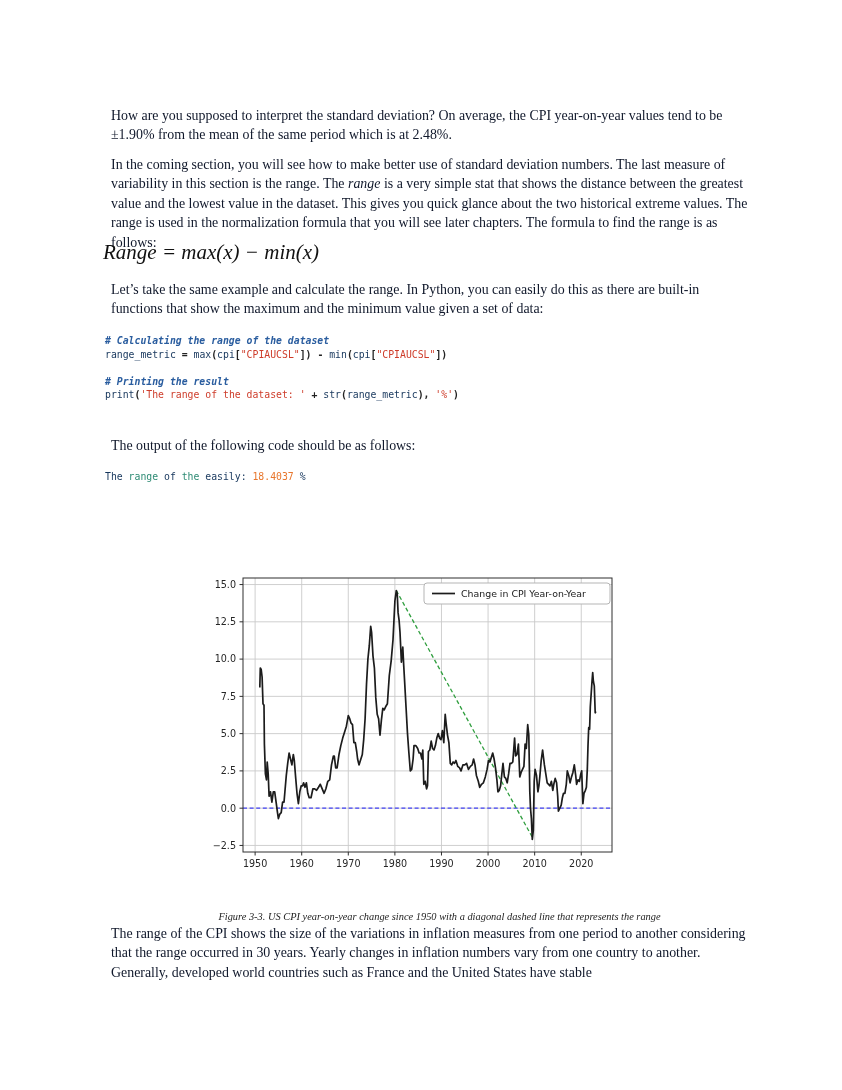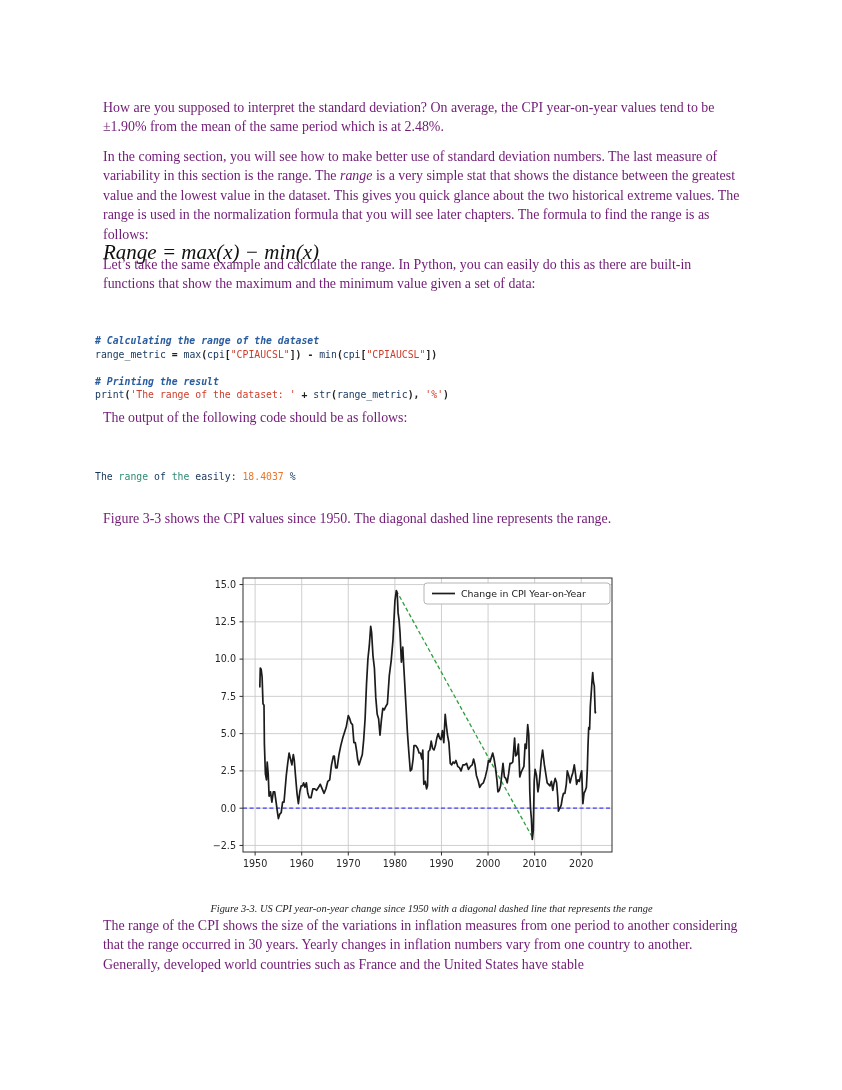--- a/index.html
+++ b/index.html
@@ -5,73 +5,72 @@
   html,body{margin:0;padding:0;background:#ffffff;}
   .page{
     position:relative;
     width:842px;height:1090px;
     background:#ffffff;
     font-family:"Liberation Serif", serif;
     color:#151515;
     overflow:hidden;
   }
   .body-text{
-    position:absolute;left:103px;width:641px;margin:0;
-    font-size:13.9px;line-height:19.4px;color:#701a75;
+    position:absolute;left:103px;width:641px;margin:8px;
+    font-size:13.9px;line-height:19.4px;color:#0f172a;
     text-align:left;
   }
   .seg-italic{font-style:italic;}
   .formula{
     position:absolute;left:103px;width:641px;margin:0;
     font-size:21px;font-style:italic;color:#111;
     font-family:"Liberation Serif", serif;
   }
   .code-block{
-    position:absolute;left:95px;width:620px;
+    position:absolute;left:105px;width:620px;
     font-family:"DejaVu Sans Mono", monospace;
     font-size:9.8px;line-height:13.5px;
     white-space:pre;
   }
   .code-line{min-height:13.5px;}
   .tok-com{color:#2a5d9f;font-style:italic;font-weight:bold;}
   .tok-name{color:#16365c;}
   .tok-op{color:#222222;font-weight:bold;}
   .tok-str{color:#ce3c2a;}
   .out-navy{color:#16365c;}
   .out-teal{color:#2e8b74;}
   .out-num{color:#e8762c;}
   .caption{
-    position:absolute;left:103px;width:641px;margin:8px;
+    position:absolute;left:103px;width:641px;margin:16px;
     text-align:center;font-style:italic;font-size:10.4px;color:#222;
   }
   .chart-wrap{
     position:absolute;left:198px;top:572px;width:424px;height:300px;
   }
   svg text{font-family:"DejaVu Sans", sans-serif;}
 </style>
 </head>
 <body>
 
 <div class="page">
 
   <p class="body-text" style="top:98px">How are you supposed to interpret the standard deviation? On average, the CPI year-on-year values tend to be ±1.90% from the mean of the same period which is at 2.48%.</p>
 
   <p class="body-text" style="top:147px"><span>In the coming section, you will see how to make better use of standard deviation numbers. The last measure of variability in this section is the range. The </span><span class="seg-italic">range</span><span> is a very simple stat that shows the distance between the greatest value and the lowest value in the dataset. This gives you quick glance about the two historical extreme values. The range is used in the normalization formula that you will see later chapters. The formula to find the range is as follows:</span></p>
 
   <p class="formula" style="top:240px">Range = max(x) − min(x)</p>
 
-  <p class="body-text" style="top:255px">Let’s take the same example and calculate the range. In Python, you can easily do this as there are built-in functions that show the maximum and the minimum value given a set of data:</p>
+  <p class="body-text" style="top:272px">Let’s take the same example and calculate the range. In Python, you can easily do this as there are built-in functions that show the maximum and the minimum value given a set of data:</p>
 
   <div class="code-block" style="top:334px" id="code-block"><div class="code-line"><span class="tok-com"># Calculating the range of the dataset</span></div><div class="code-line"><span class="tok-name">range_metric</span><span class="tok-op"> = </span><span class="tok-name">max</span><span class="tok-op">(</span><span class="tok-name">cpi</span><span class="tok-op">[</span><span class="tok-str">"CPIAUCSL"</span><span class="tok-op">]</span><span class="tok-op">)</span><span class="tok-op"> - </span><span class="tok-name">min</span><span class="tok-op">(</span><span class="tok-name">cpi</span><span class="tok-op">[</span><span class="tok-str">"CPIAUCSL"</span><span class="tok-op">]</span><span class="tok-op">)</span></div><div class="code-line">&nbsp;</div><div class="code-line"><span class="tok-com"># Printing the result</span></div><div class="code-line"><span class="tok-name">print</span><span class="tok-op">(</span><span class="tok-str">'The range of the dataset: '</span><span class="tok-op"> + </span><span class="tok-name">str</span><span class="tok-op">(</span><span class="tok-name">range_metric</span><span class="tok-op">)</span><span class="tok-op">, </span><span class="tok-str">'%'</span><span class="tok-op">)</span></div></div>
 
-  <p class="body-text" style="top:408px">The output of the following code should be as follows:</p>
+  <p class="body-text" style="top:428px">The output of the following code should be as follows:</p>
 
   <div class="code-block" style="top:470px" id="output-block"><div class="code-line"><span class="out-navy">The </span><span class="out-teal">range </span><span class="out-navy">of </span><span class="out-teal">the </span><span class="out-navy">easily: </span><span class="out-num">18.4037</span><span class="out-navy"> %</span></div></div>
 
-  <p class="body-text" style="top:509px">Figure 3-3 shows the CPI values since 1950. The diagonal dashed line represents the range.</p>
 
   <div class="chart-wrap">
     <svg id="chart-svg" width="424" height="300" viewBox="0 0 424 300">
         <line x1="57.11363636363597" y1="6" x2="57.11363636363597" y2="280" stroke="#c9c9c9" stroke-width="0.9"></line>
         <line x1="103.70454545454517" y1="6" x2="103.70454545454517" y2="280" stroke="#c9c9c9" stroke-width="0.9"></line>
         <line x1="150.29545454545436" y1="6" x2="150.29545454545436" y2="280" stroke="#c9c9c9" stroke-width="0.9"></line>
         <line x1="196.88636363636357" y1="6" x2="196.88636363636357" y2="280" stroke="#c9c9c9" stroke-width="0.9"></line>
         <line x1="243.47727272727275" y1="6" x2="243.47727272727275" y2="280" stroke="#c9c9c9" stroke-width="0.9"></line>
         <line x1="290.068181818182" y1="6" x2="290.068181818182" y2="280" stroke="#c9c9c9" stroke-width="0.9"></line>
         <line x1="336.65909090909116" y1="6" x2="336.65909090909116" y2="280" stroke="#c9c9c9" stroke-width="0.9"></line>

